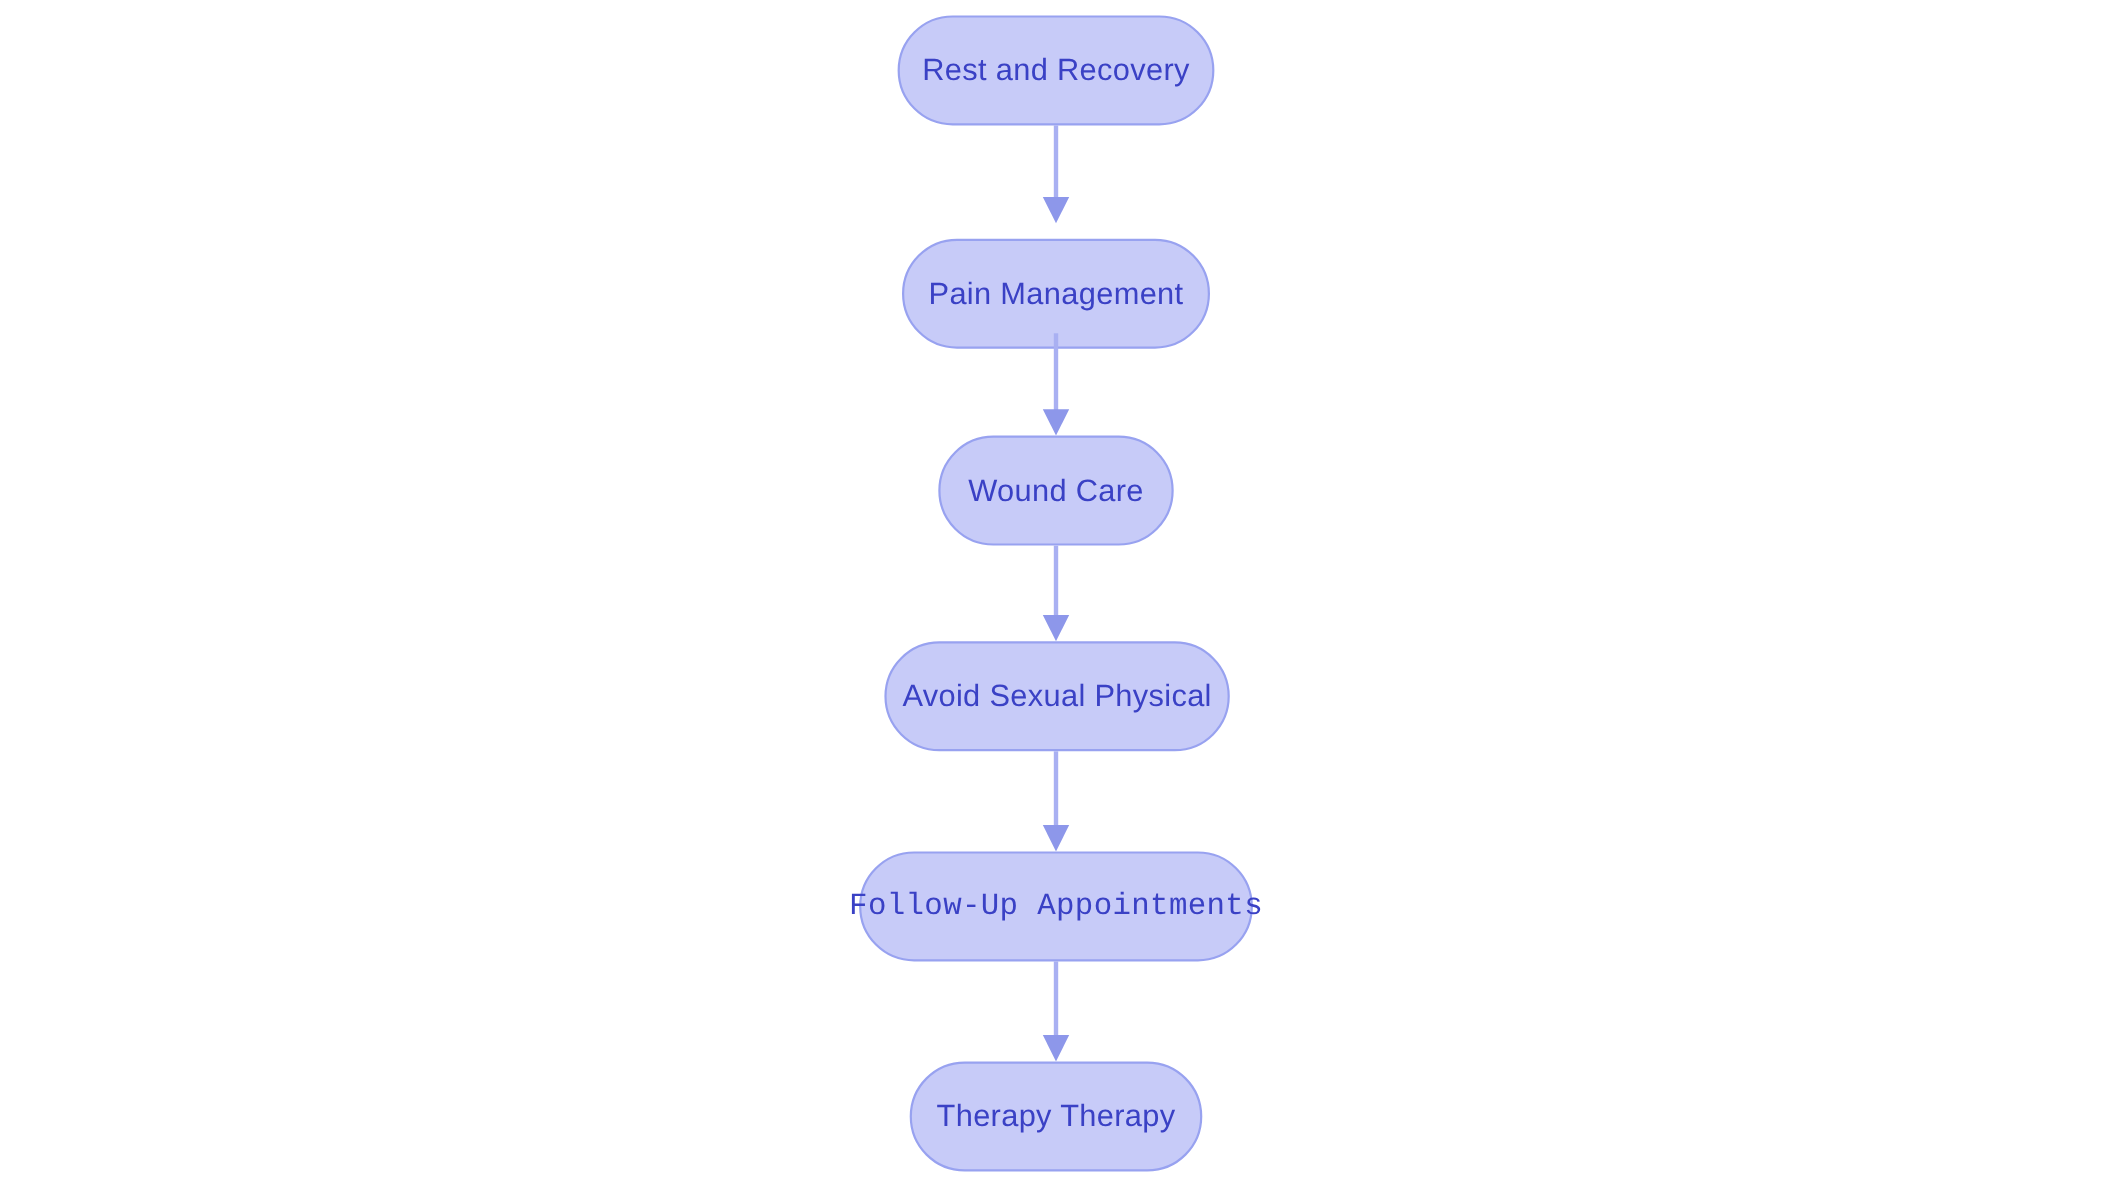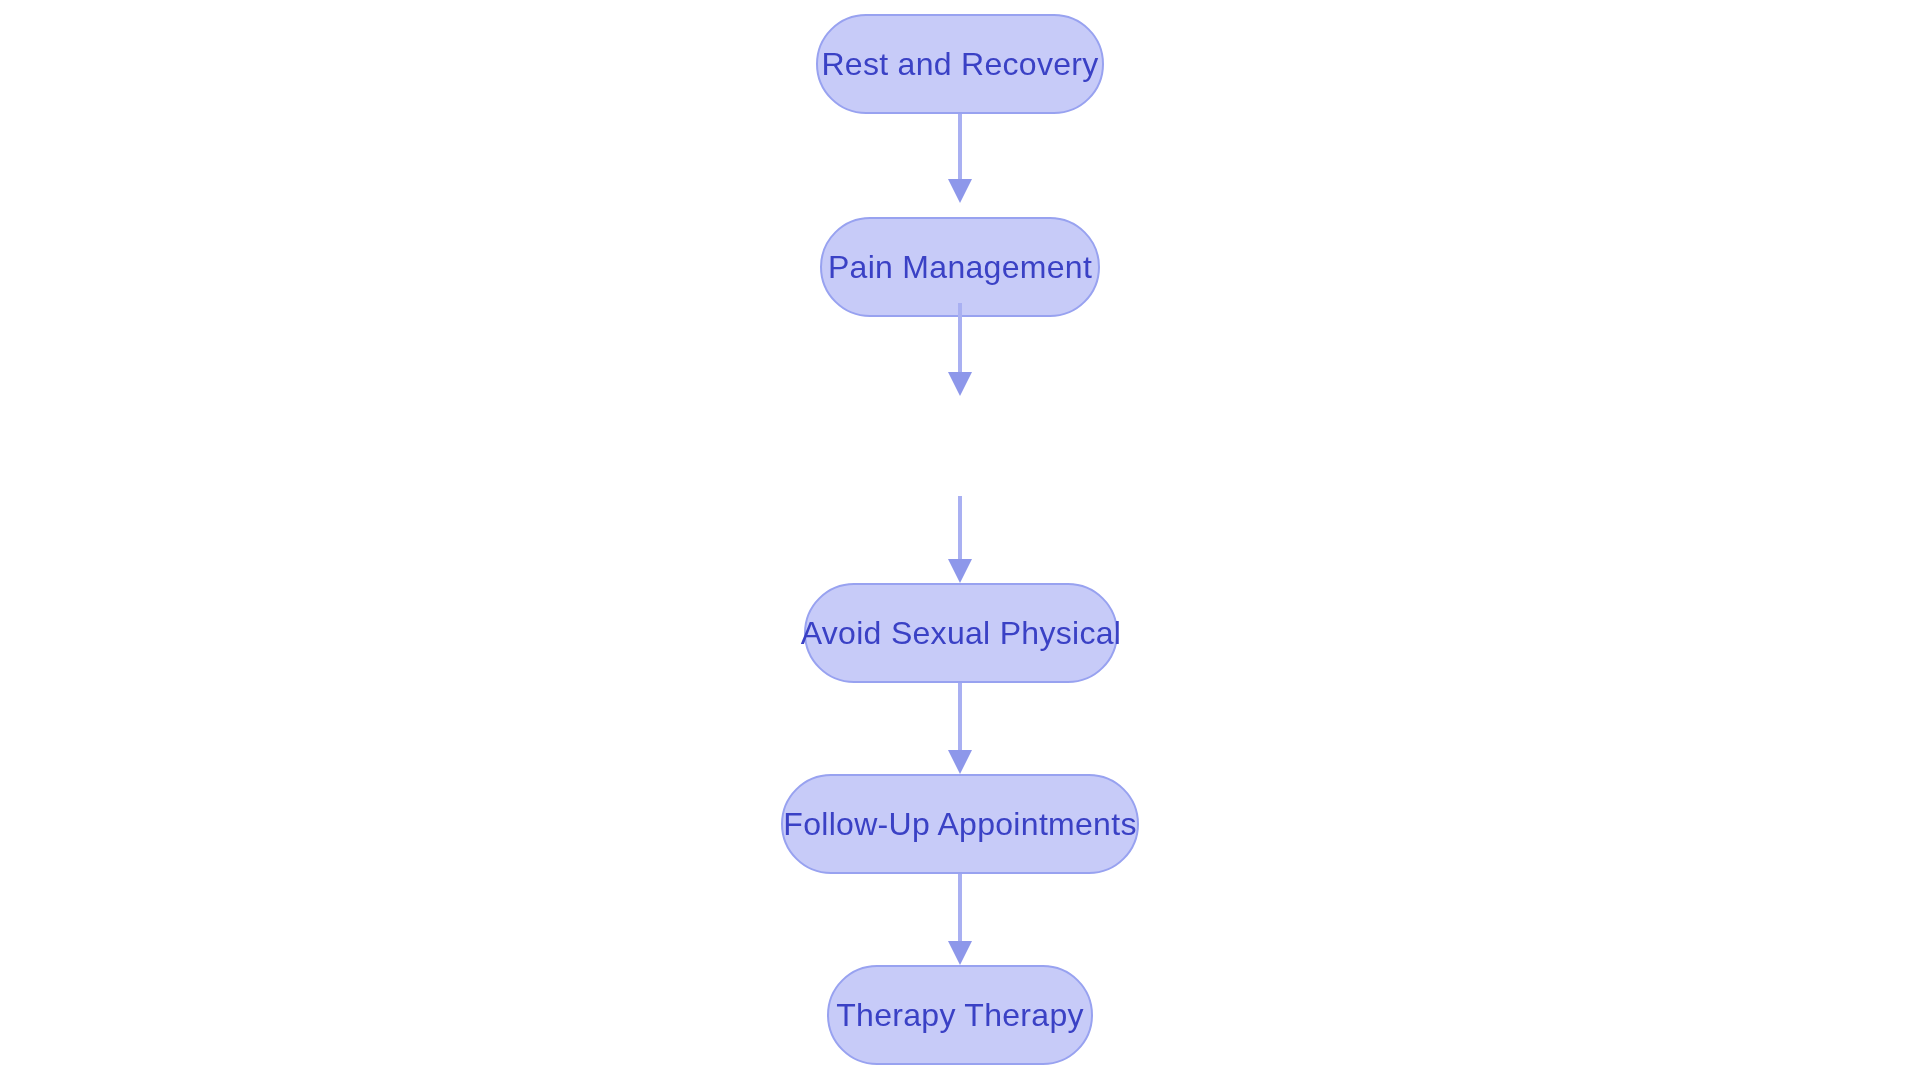--- a/index.html
+++ b/index.html
@@ -28,29 +28,29 @@
     position: absolute;
     height: 100px;
     border-radius: 52px;
     background: var(--node-fill);
     border: 2px solid var(--node-border);
     color: var(--node-text);
     display: flex;
     align-items: center;
     justify-content: center;
     text-align: center;
-    font-size: 32px;
+    font-size: 28px;
     letter-spacing: 0.3px;
     white-space: nowrap;
   }
   .n1 { left: 816px; top: 14px;  width: 288px; }
   .n2 { left: 820px; top: 203px; width: 280px; margin-top: 14px; }
   .n3 { left: 853px; top: 396px; width: 214px; }
   .n4 { left: 804px; top: 583px; width: 314px; }
-  .n5 { left: 781px; top: 774px; width: 358px; }
+  .n5 { left: 781px; top: 774px; width: 358px; font-family: Liberation Mono, monospace; }
   .n6 { left: 827px; top: 965px; width: 266px; }
 
   .arrow {
     position: absolute;
     left: 947px;
     width: 26px;
   }
   .a1 { top: 114px; height: 89px; }
   .a2 { top: 303px; height: 93px; }
   .a3 { top: 496px; height: 87px; }
@@ -88,20 +88,21 @@
     <div class="head"></div>
   </div>
 
   <div class="node n2">Pain Management</div>
 
   <div class="arrow a2">
     <div class="line"></div>
     <div class="head"></div>
   </div>
 
+  <div class="node n3">Wound Care</div>
 
   <div class="arrow a3">
     <div class="line"></div>
     <div class="head"></div>
   </div>
 
   <div class="node n4">Avoid Sexual Physical</div>
 
   <div class="arrow a4">
     <div class="line"></div>

